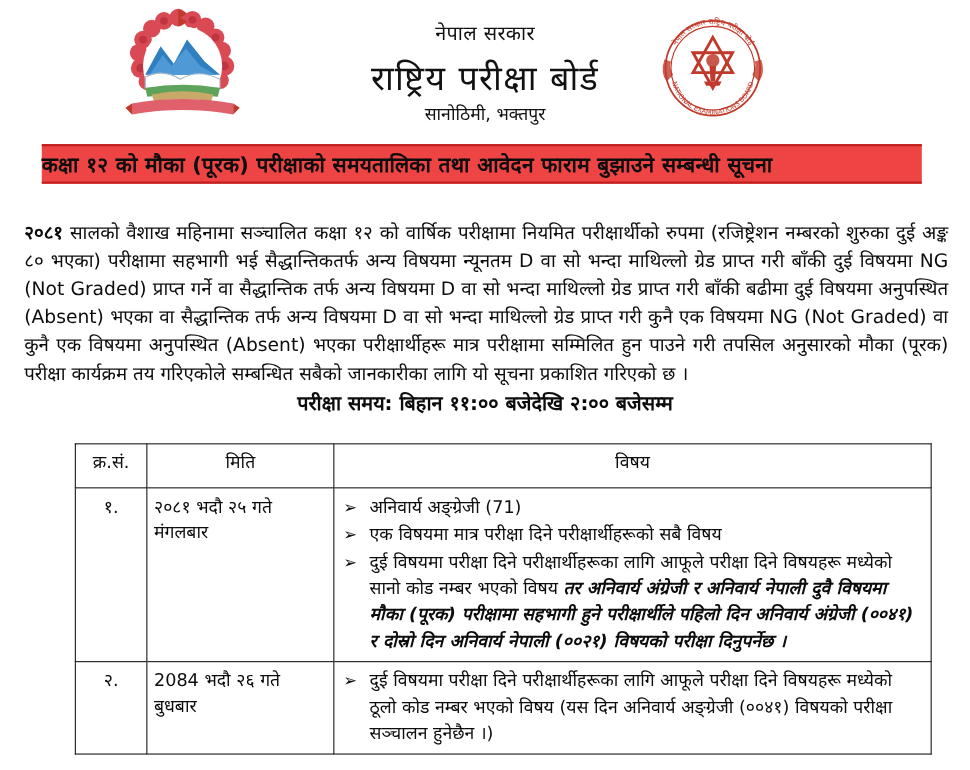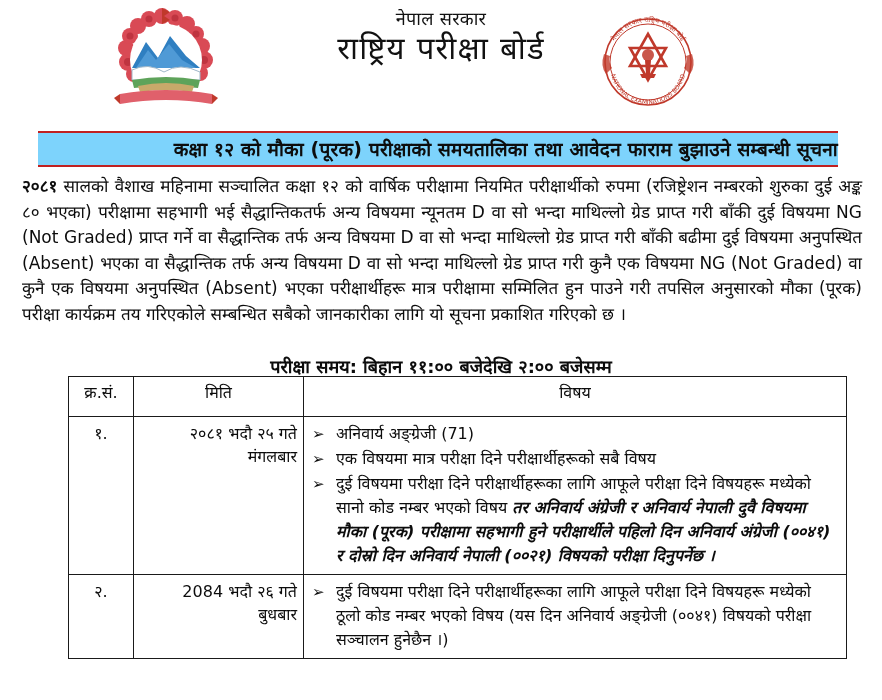--- a/index.html
+++ b/index.html
@@ -38,35 +38,35 @@
   }
   .emblem-right {
     position: absolute;
     left: 596px;
     top: 8px;
     width: 104px;
     height: 104px;
   }
   .header-text {
     text-align: center;
-    padding-top: 8px;
+    padding-top: 20px;
     width: 420px;
   }
   .org-gov {
     font-size: 18px;
     line-height: 1.18;
     color: #111;
     letter-spacing: .3px;
   }
   .org-board {
     font-size: 31px;
     line-height: 1.22;
     color: #111;
     letter-spacing: 1.2px;
-    margin-top: 1px;
+    margin-top: 13px;
   }
   .org-office {
     font-size: 17px;
     font-weight: bold;
     line-height: 1.2;
     color: #111;
     margin-top: 3px;
   }
   .org-addr {
     font-size: 16px;
@@ -80,40 +80,40 @@
     position: absolute;
     left: 38px;
     top: 131px;
     width: 800px;
     height: 36px;
   }
   .title-banner {
     width: 100%;
     height: 100%;
     box-sizing: border-box;
-    background: #7dd3fc;
+    background: #ef4444;
     border-top: 2px solid #c02020;
     border-bottom: 2px solid #c02020;
     display: flex;
     align-items: center;
-    justify-content: flex-end;
+    justify-content: flex-start;
   }
   .title-banner-text {
     font-size: 19px;
     font-weight: bold;
     color: #0d0d0d;
     letter-spacing: .2px;
     white-space: nowrap;
   }
 
   
   .body-para {
     position: absolute;
     left: 22px;
-    top: 174px;
+    top: 200px;
     width: 840px;
     font-size: 17px;
     line-height: 25.5px;
     text-align: justify;
     text-justify: inter-word;
     color: #0c0c0c;
   }
   .body-para .lead {
     font-weight: bold;
   }
@@ -127,21 +127,21 @@
     text-align: center;
     font-size: 18px;
     font-weight: bold;
     color: #0c0c0c;
   }
 
   
   .sched-table {
     position: absolute;
     left: 68px;
-    top: 376px;
+    top: 403px;
     width: 778px;
     border-collapse: collapse;
     table-layout: fixed;
   }
   .sched-table td, .sched-table th {
     border: 1px solid #1a1a1a;
     vertical-align: top;
     padding: 5px 6px;
     font-size: 16px;
     color: #0c0c0c;
@@ -155,21 +155,21 @@
     text-align: center;
     height: 30px;
     vertical-align: top;
     padding-top: 4px;
   }
   .cell-sn {
     text-align: center;
     padding-top: 6px;
   }
   .cell-date {
-    text-align: right;
+    text-align: left;
     line-height: 23px;
     padding-top: 6px;
   }
   .subj-list {
     margin: 0;
     padding: 0;
     list-style: none;
   }
   .subj-list li {
     position: relative;
@@ -240,20 +240,21 @@
 
         <path d="M8 88 Q54 80 100 88 L100 98 Q54 90 8 98 Z" fill="#e0606b"></path>
         <path d="M8 88 L2 92 L8 98 Z" fill="#c0392b"></path>
         <path d="M100 88 L106 92 L100 98 Z" fill="#c0392b"></path>
       </svg>
     </div>
 
     <div class="header-text">
       <div class="org-gov">नेपाल सरकार</div>
       <div class="org-board">राष्ट्रिय परीक्षा बोर्ड</div>
+      <div class="org-addr">सानोठिमी, भक्तपुर</div>
     </div>
 
     <div class="emblem-right">
       <svg viewBox="0 0 104 104" width="104" height="104" aria-hidden="true">
         <circle cx="52" cy="54" r="43" fill="none" stroke="#c0392b" stroke-width="1.6"></circle>
         <circle cx="52" cy="54" r="38" fill="none" stroke="#c0392b" stroke-width="1"></circle>
 
         <path id="arcTop" d="M14 52 A38 38 0 0 1 90 52" fill="none"></path>
         <text font-size="7" fill="#c0392b" font-family="'DejaVu Sans', sans-serif">
           <textPath href="#arcTop" startOffset="50%" text-anchor="middle">नेपाल सरकार  राष्ट्रिय परीक्षा बोर्ड</textPath>

